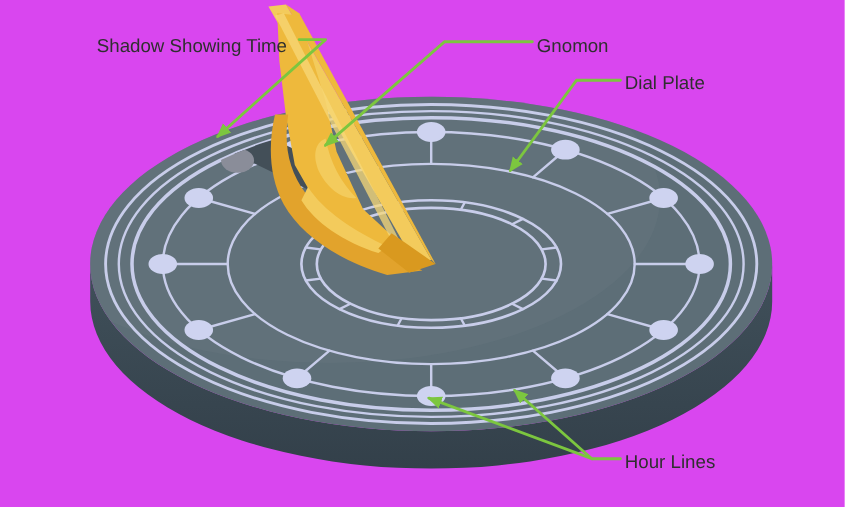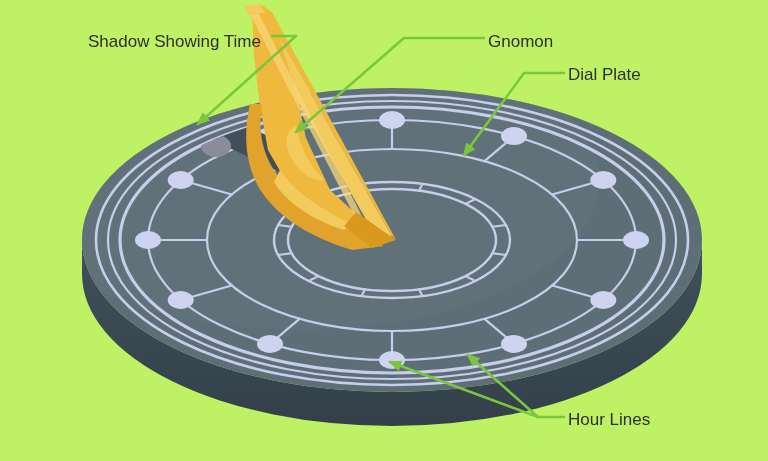--- a/index.html
+++ b/index.html
@@ -10,21 +10,21 @@
   body {
     width: 768px;
     height: 461px;
     overflow: hidden;
     font-family: "Liberation Sans", sans-serif;
   }
   #stage {
     position: relative;
     width: 768px;
     height: 461px;
-    background: #bef264;
+    background: #d946ef;
   }
   #diagram-svg {
     position: absolute;
     left: 0;
     top: 0;
     width: 768px;
     height: 461px;
   }
   .label-text {
     font-family: "Liberation Sans", sans-serif;

